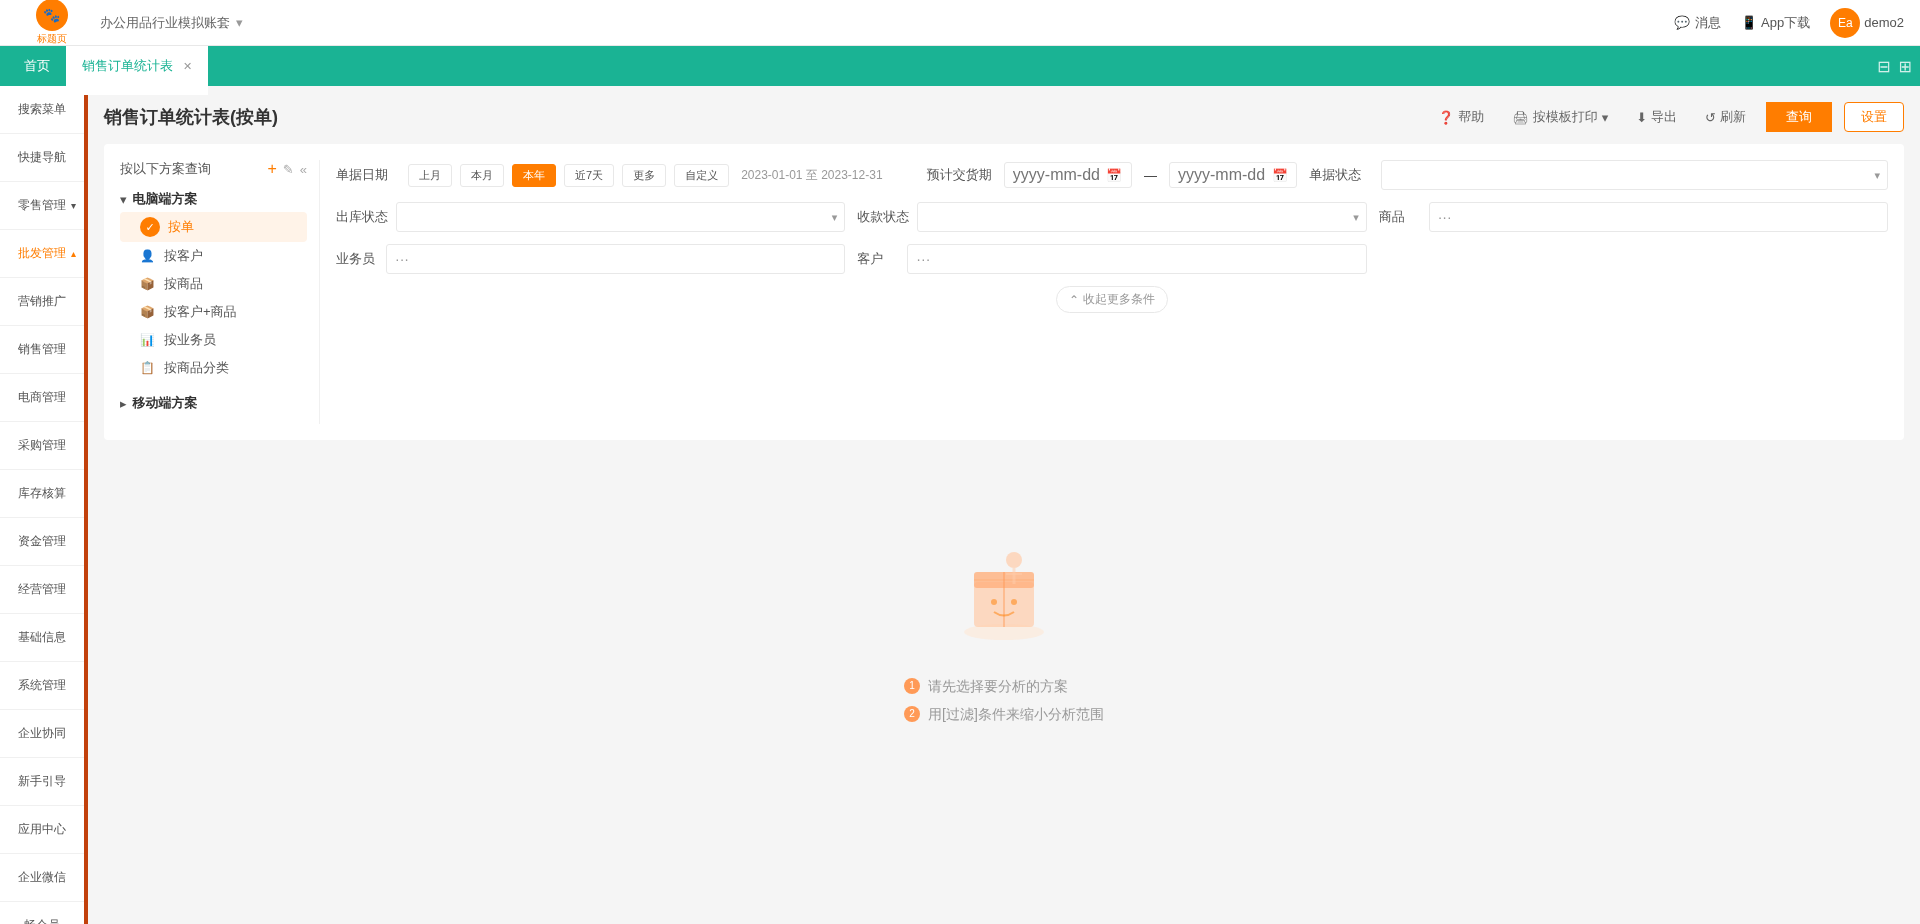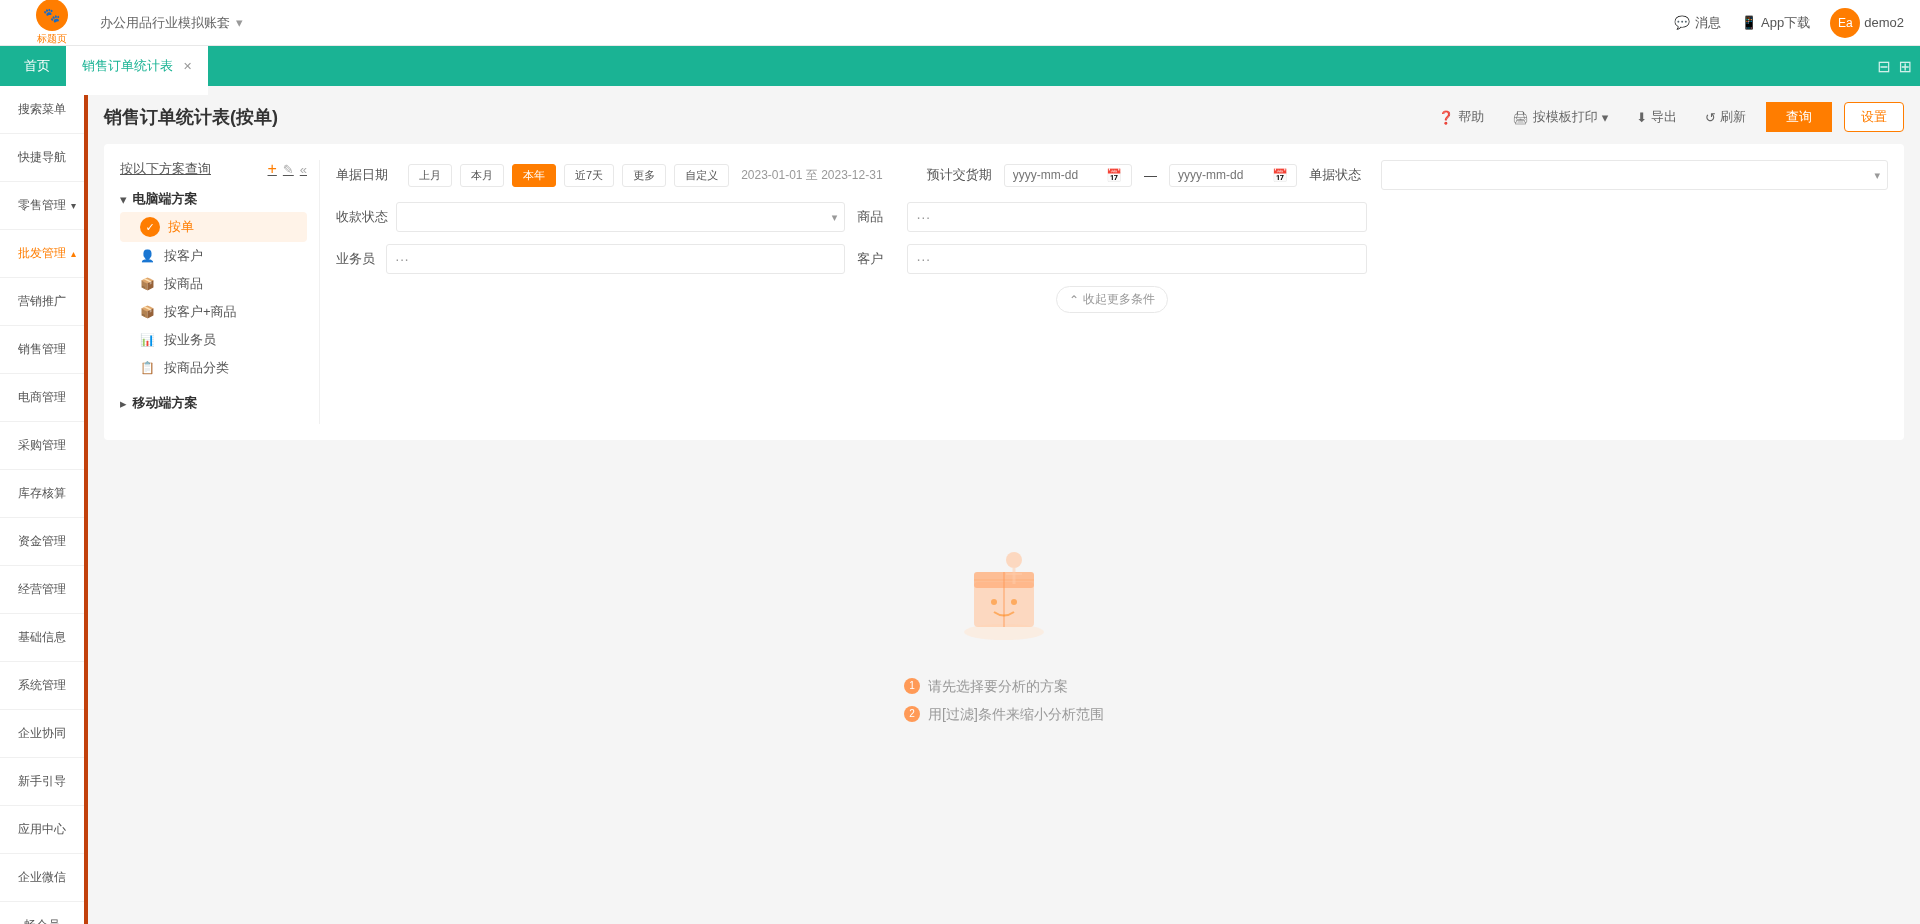--- a/index.html
+++ b/index.html
@@ -232,21 +232,20 @@
       border-right: 1px solid #f0f0f0;
       padding-right: 12px;
     }
     .scheme-panel-header {
       display: flex;
       align-items: center;
       justify-content: space-between;
       margin-bottom: 8px;
       font-size: 13px;
       color: #555;
-      text-decoration: underline;
     }
     .scheme-panel-header .actions {
       display: flex;
       gap: 6px;
       align-items: center;
     }
     .scheme-section {
       margin-bottom: 8px;
     }
     .scheme-section-header {
@@ -339,21 +338,21 @@
       align-items: center;
       gap: 4px;
       border: 1px solid #e8e8e8;
       border-radius: 3px;
       padding: 3px 8px;
       background: #fff;
     }
     .date-input-wrap input {
       border: none;
       outline: none;
-      font-size: 12px;
+      font-size: 16px;
       color: #0f766e;
       width: 90px;
     }
     .date-range-text {
       font-size: 12px;
       color: #999;
       margin-left: 4px;
     }
     .filter-select-full {
       flex: 1;
@@ -688,20 +687,28 @@
             <span class="filter-label">单据状态</span>
             <div class="select-wrapper filter-select-full">
               <select>
                 <option value=""></option>
               </select>
             </div>
           </div>
 
           <div class="filter-row-3col">
             <div class="filter-cell">
+              <span class="filter-cell-label">出库状态</span>
+              <div class="select-wrapper" style="flex:1">
+                <select>
+                  <option value=""></option>
+                </select>
+              </div>
+            </div>
+            <div class="filter-cell">
               <span class="filter-cell-label">收款状态</span>
               <div class="select-wrapper" style="flex:1">
                 <select>
                   <option value=""></option>
                 </select>
               </div>
             </div>
             <div class="filter-cell">
               <span class="filter-cell-label">商品</span>
               <div class="filter-input-more">

